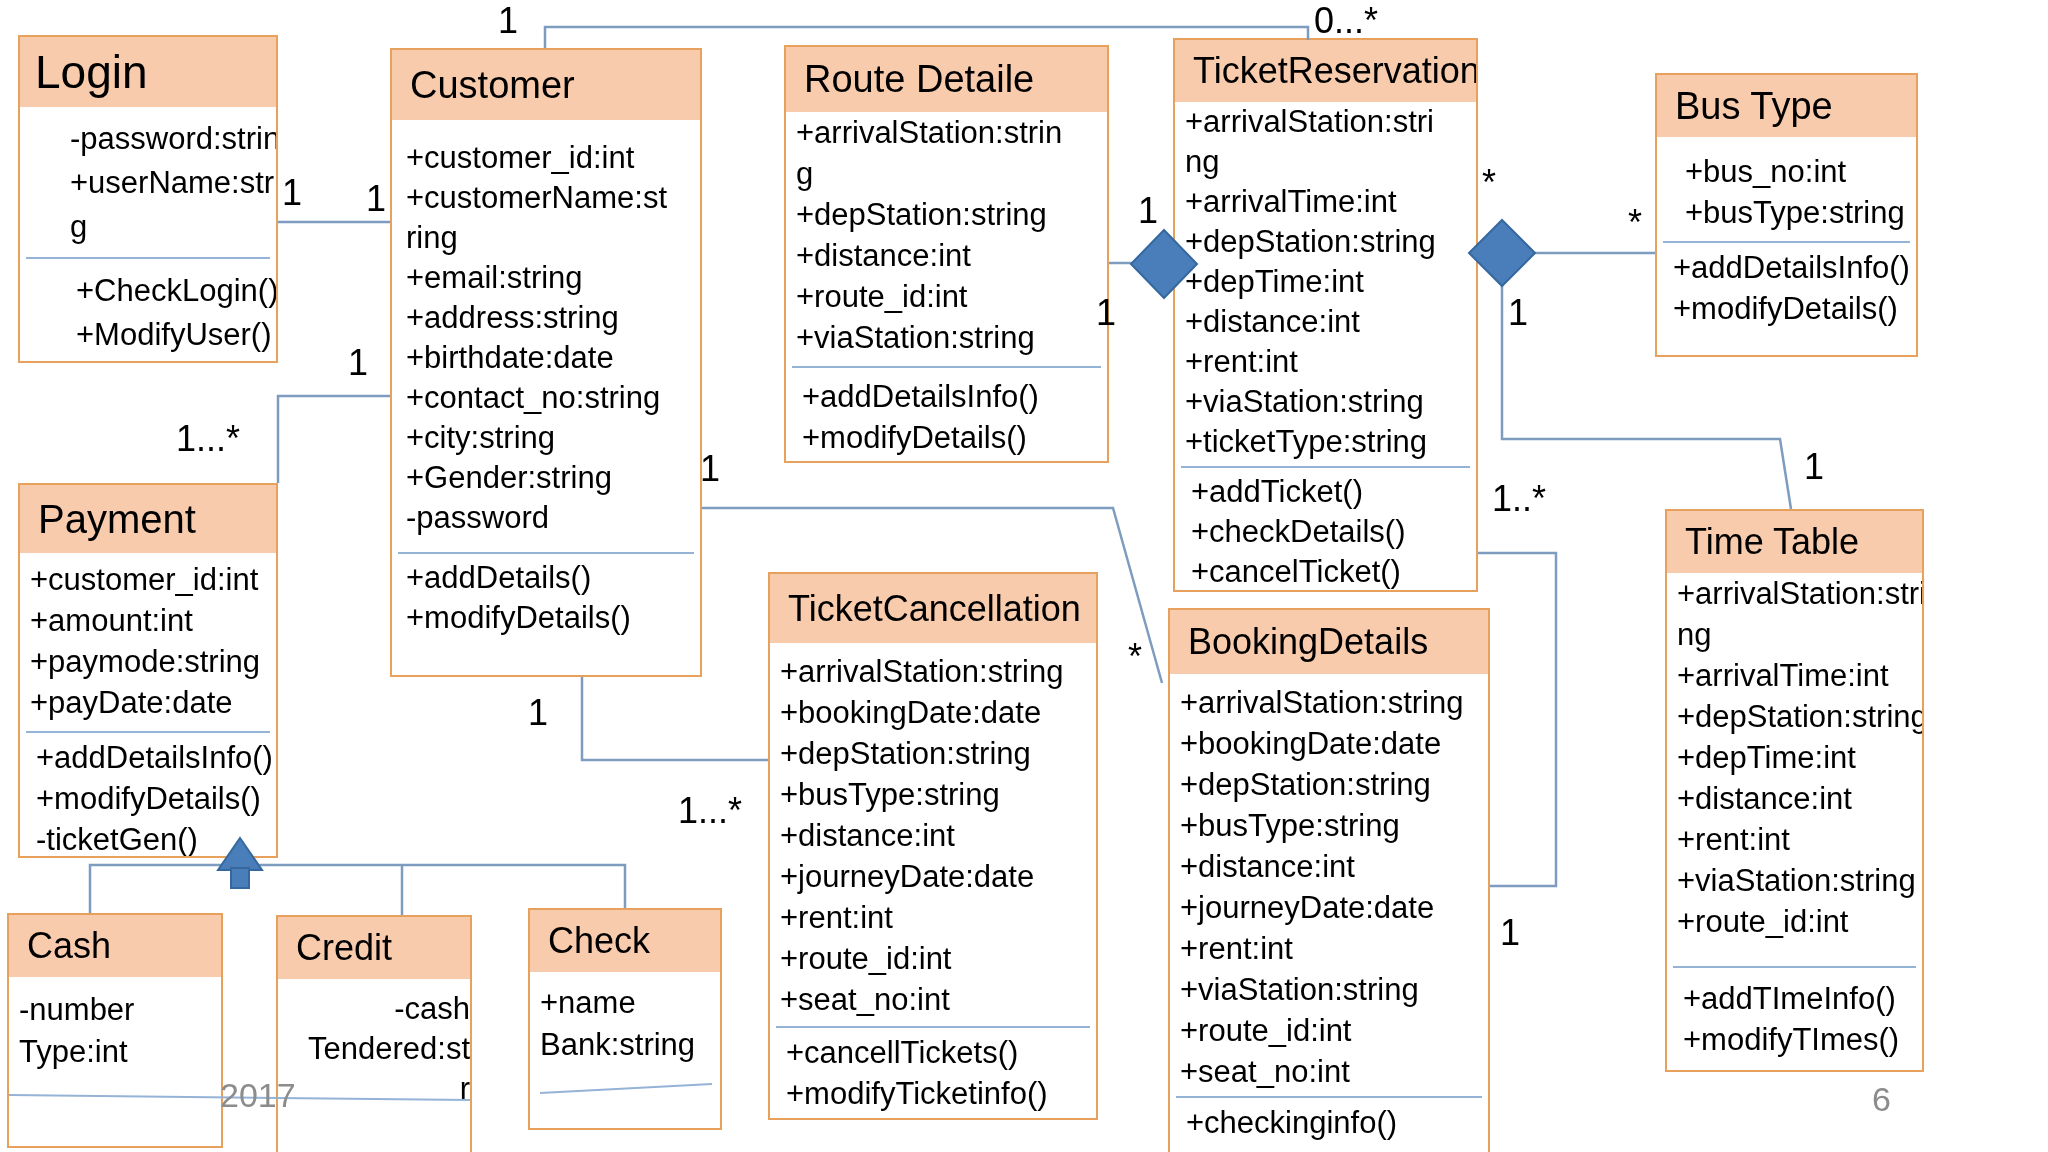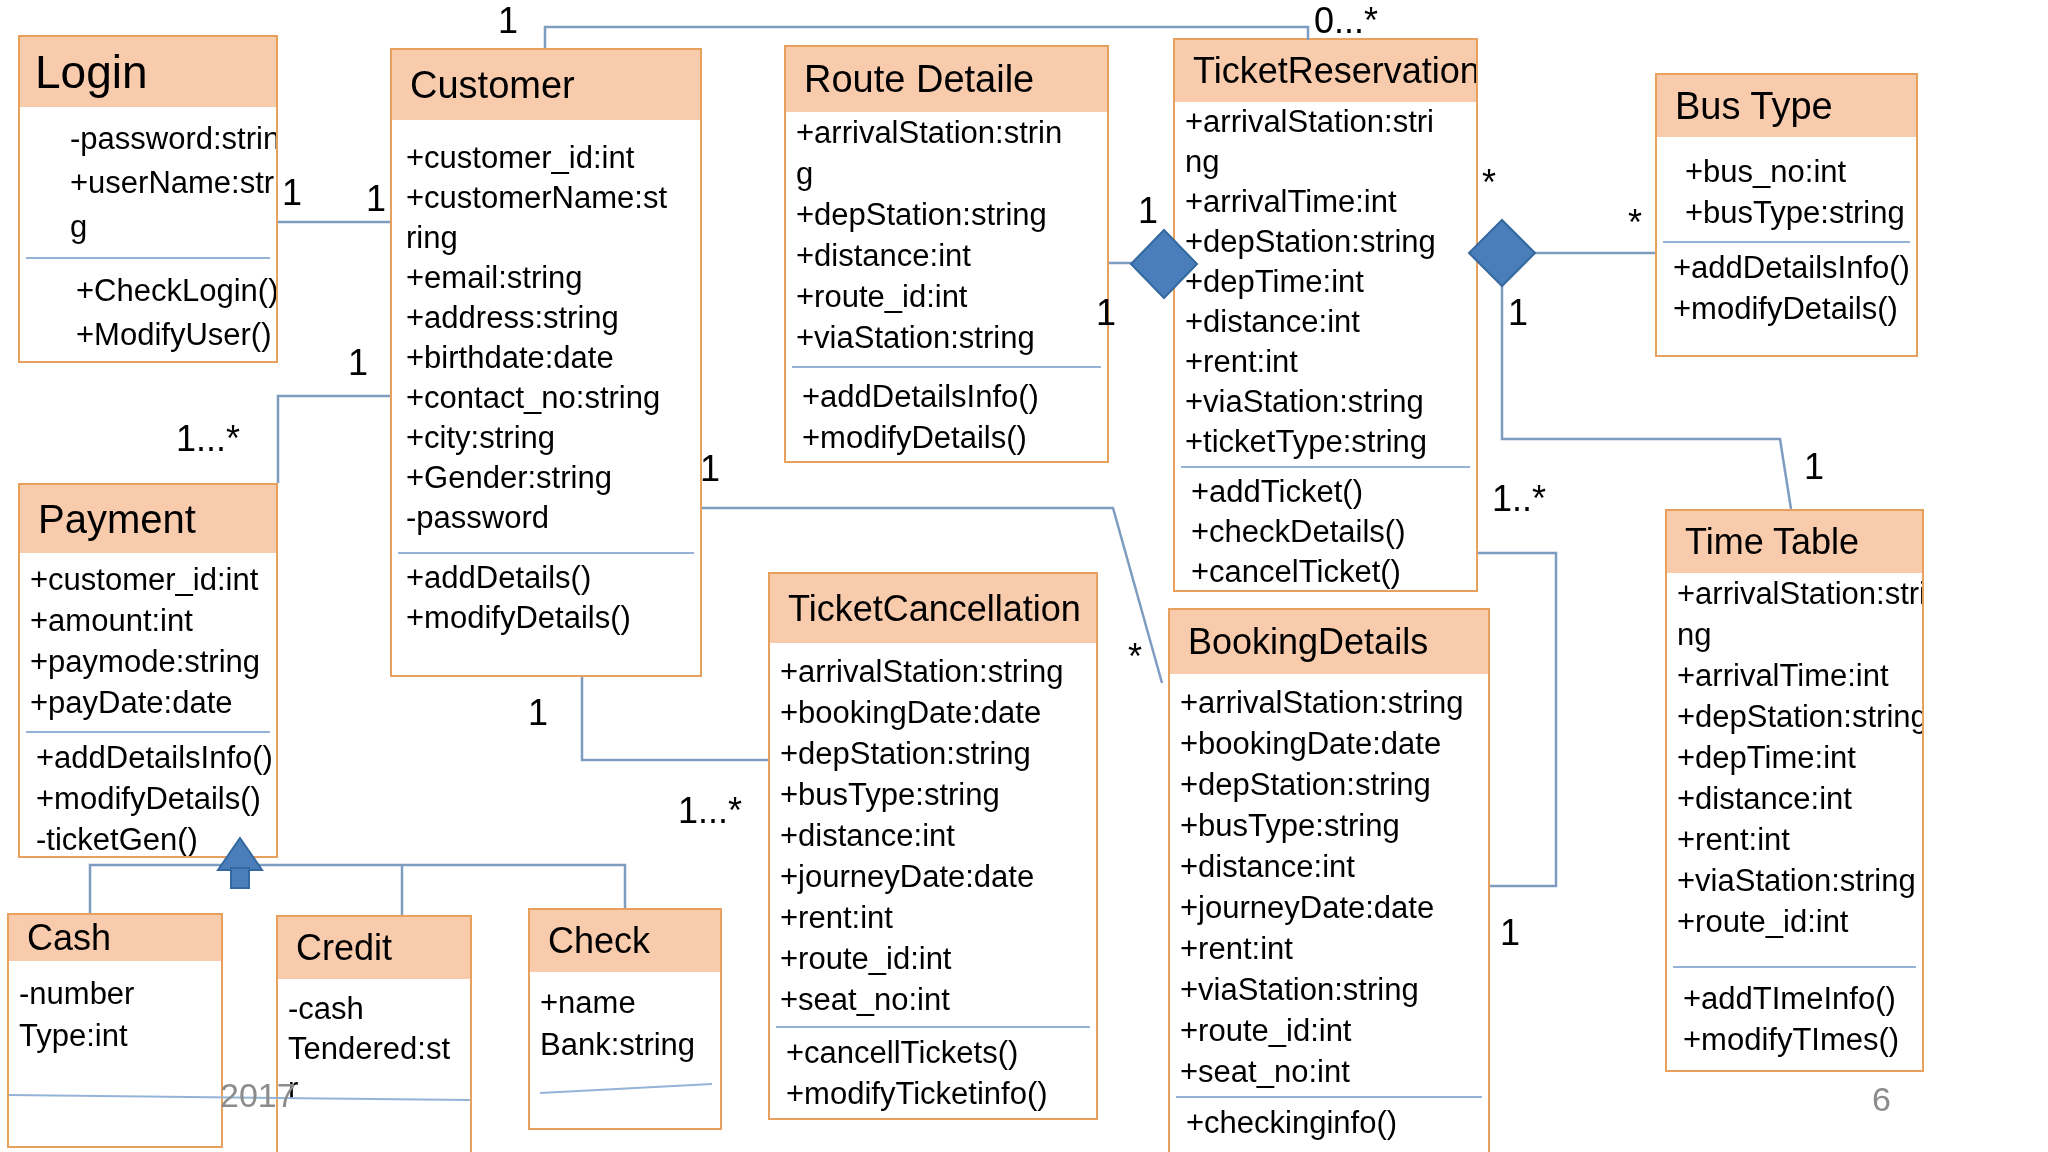--- a/index.html
+++ b/index.html
@@ -68,28 +68,28 @@
   #box-booking .uml-title{height:64px;}
   #box-booking .uml-attrs{padding-top:8px;}
   #box-booking .uml-divider{margin:4px 6px;}
 
   #box-timetable{left:1665px;top:509px;width:259px;height:563px;}
   #box-timetable .uml-title{height:62px;}
   #box-timetable .uml-divider{margin-top:24px;}
   #box-timetable .uml-methods{padding-top:6px;}
 
   #box-cash{left:7px;top:913px;width:216px;height:235px;}
-  #box-cash .uml-title{height:46px;font-size:36px;}
+  #box-cash .uml-title{height:62px;font-size:36px;}
   #box-cash .uml-attrs{padding-top:12px;}
   #box-cash .uml-line{line-height:42px;}
 
   #box-credit{left:276px;top:915px;width:196px;height:245px;}
   #box-credit .uml-title{height:62px;font-size:36px;}
   #box-credit .uml-attrs{padding-top:10px;}
-  #box-credit .uml-line{line-height:40px;}
+  #box-credit .uml-line{line-height:40px;text-align:right;}
 
   #box-check{left:528px;top:908px;width:194px;height:222px;}
   #box-check .uml-title{height:62px;font-size:36px;}
   #box-check .uml-attrs{padding-top:10px;}
   #box-check .uml-line{line-height:42px;}
 
   
   #rel-svg{position:absolute;left:0;top:0;z-index:2;pointer-events:none;}
 
   

